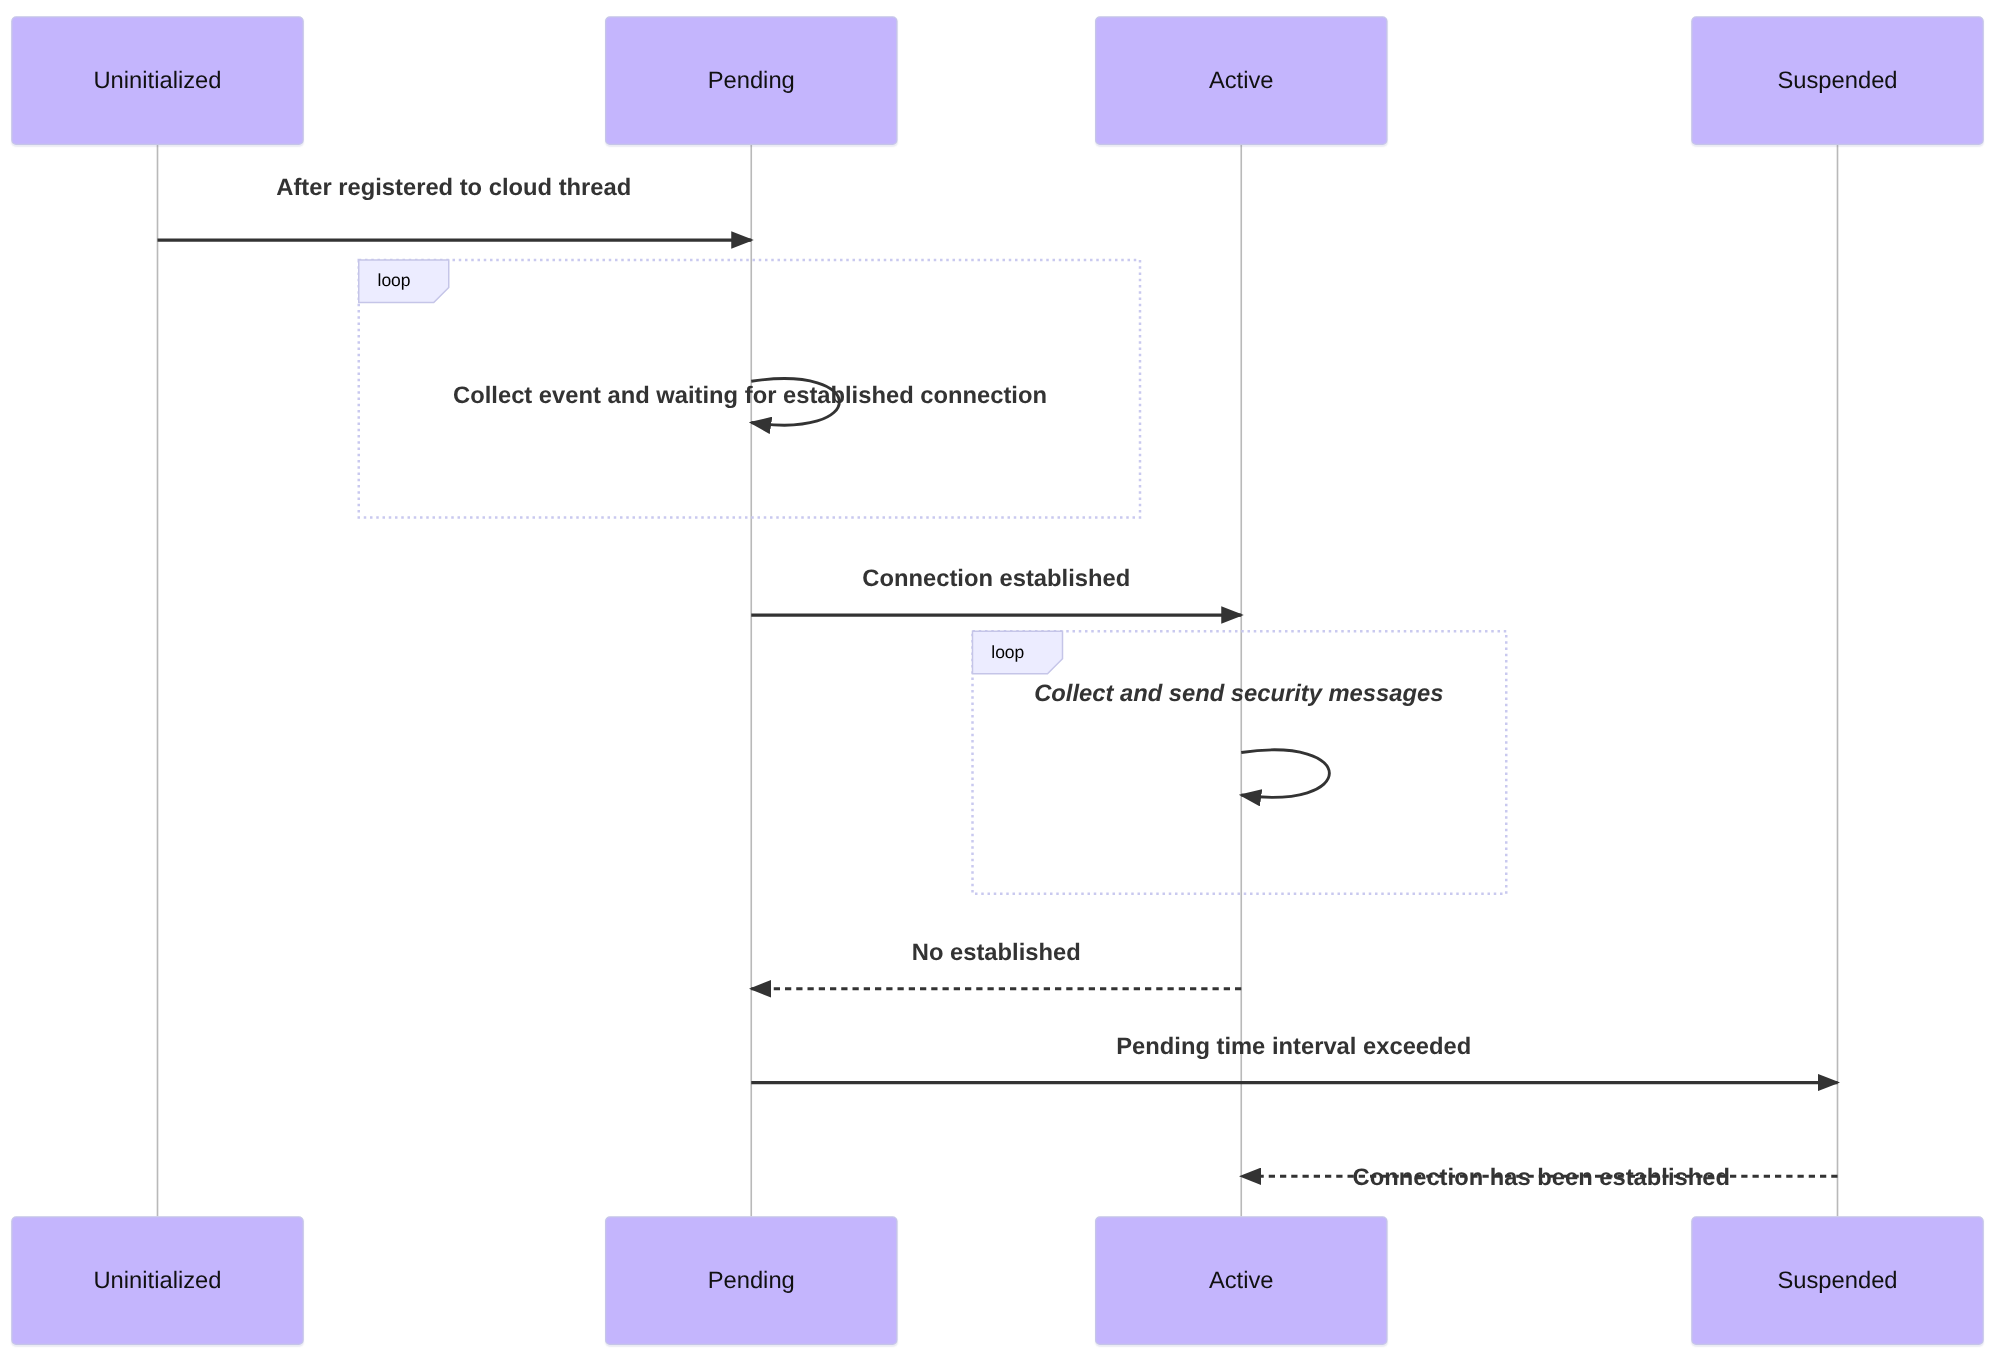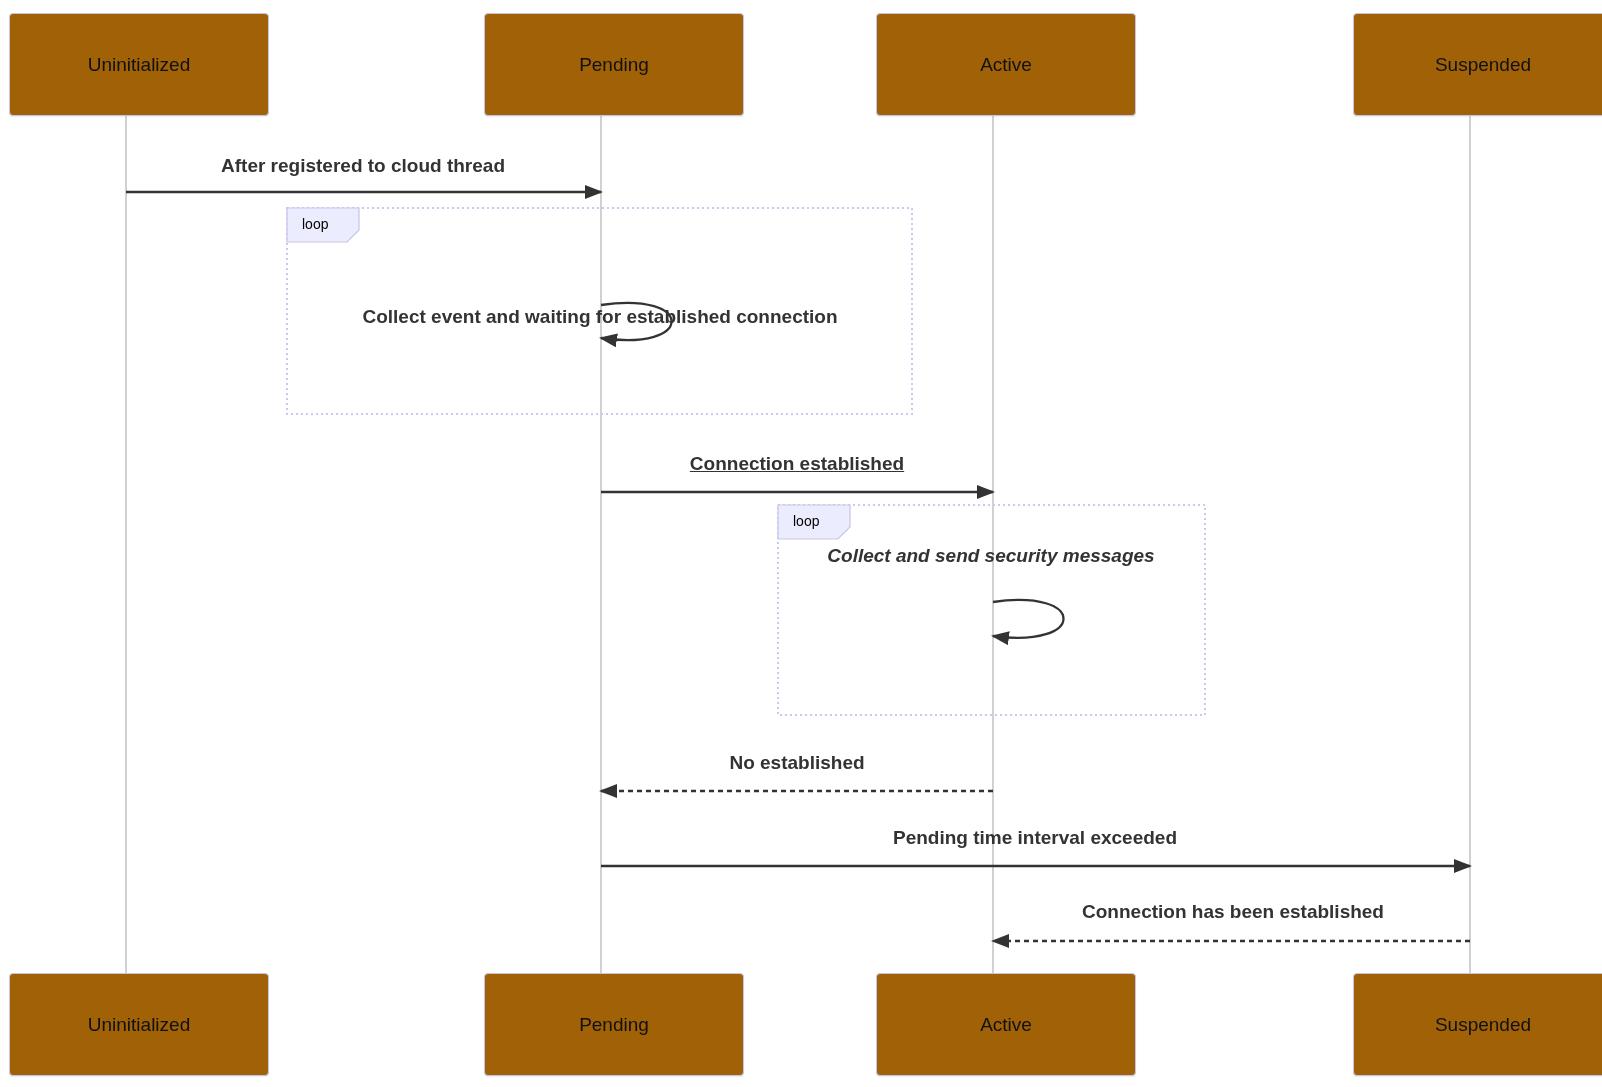--- a/index.html
+++ b/index.html
@@ -6,22 +6,22 @@
   .stage{
     position:relative;
     width:1602px;height:1087px;
     background:#ffffff;
     font-family:"Liberation Sans","DejaVu Sans",sans-serif;
     overflow:hidden;
   }
   .overlay{position:absolute;left:0;top:0;}
   .actor{
     position:absolute;
-    width:260px;height:103px;
-    background:#a16207;
+    width:234px;height:103px;
+    background:#c4b5fd;
     border:1px solid #c5c5e8;
     border-radius:4px;
     box-sizing:border-box;
     display:flex;align-items:center;justify-content:center;
     font-size:19px;color:#111111;
     box-shadow:0 1px 1px rgba(120,120,180,0.15);
   }
   .msg-label{
     position:absolute;
     transform:translateX(-50%);
@@ -83,25 +83,25 @@
   <div class="actor" style="left:9px;top:13px;">Uninitialized</div>
   <div class="actor" style="left:484px;top:13px;">Pending</div>
   <div class="actor" style="left:876px;top:13px;">Active</div>
   <div class="actor" style="left:1353px;top:13px;">Suspended</div>
 
   <div class="actor" style="left:9px;top:973px;">Uninitialized</div>
   <div class="actor" style="left:484px;top:973px;">Pending</div>
   <div class="actor" style="left:876px;top:973px;">Active</div>
   <div class="actor" style="left:1353px;top:973px;">Suspended</div>
 
-  <div class="msg-label" style="left:363px;top:153px;">After registered to cloud thread</div>
-  <div class="msg-label" style="left:797px;top:451px;text-decoration:underline;">Connection established</div>
+  <div class="msg-label" style="left:363px;top:138px;">After registered to cloud thread</div>
+  <div class="msg-label" style="left:797px;top:451px;">Connection established</div>
   <div class="msg-label" style="left:797px;top:750px;">No established</div>
   <div class="msg-label" style="left:1035px;top:825px;">Pending time interval exceeded</div>
-  <div class="msg-label" style="left:1233px;top:899px;">Connection has been established</div>
+  <div class="msg-label" style="left:1233px;top:930px;">Connection has been established</div>
 
   <div class="loop-badge" style="left:302px;top:211px;">loop</div>
   <div class="loop-text" style="left:600px;top:279px;margin-top:38px;">Collect event and waiting for established connection</div>
 
   <div class="loop-badge" style="left:793px;top:508px;">loop</div>
   <div class="loop-text" style="left:991px;top:556px;font-style:italic;">Collect and send security messages</div>
 
 </div>
 
 </body></html>

